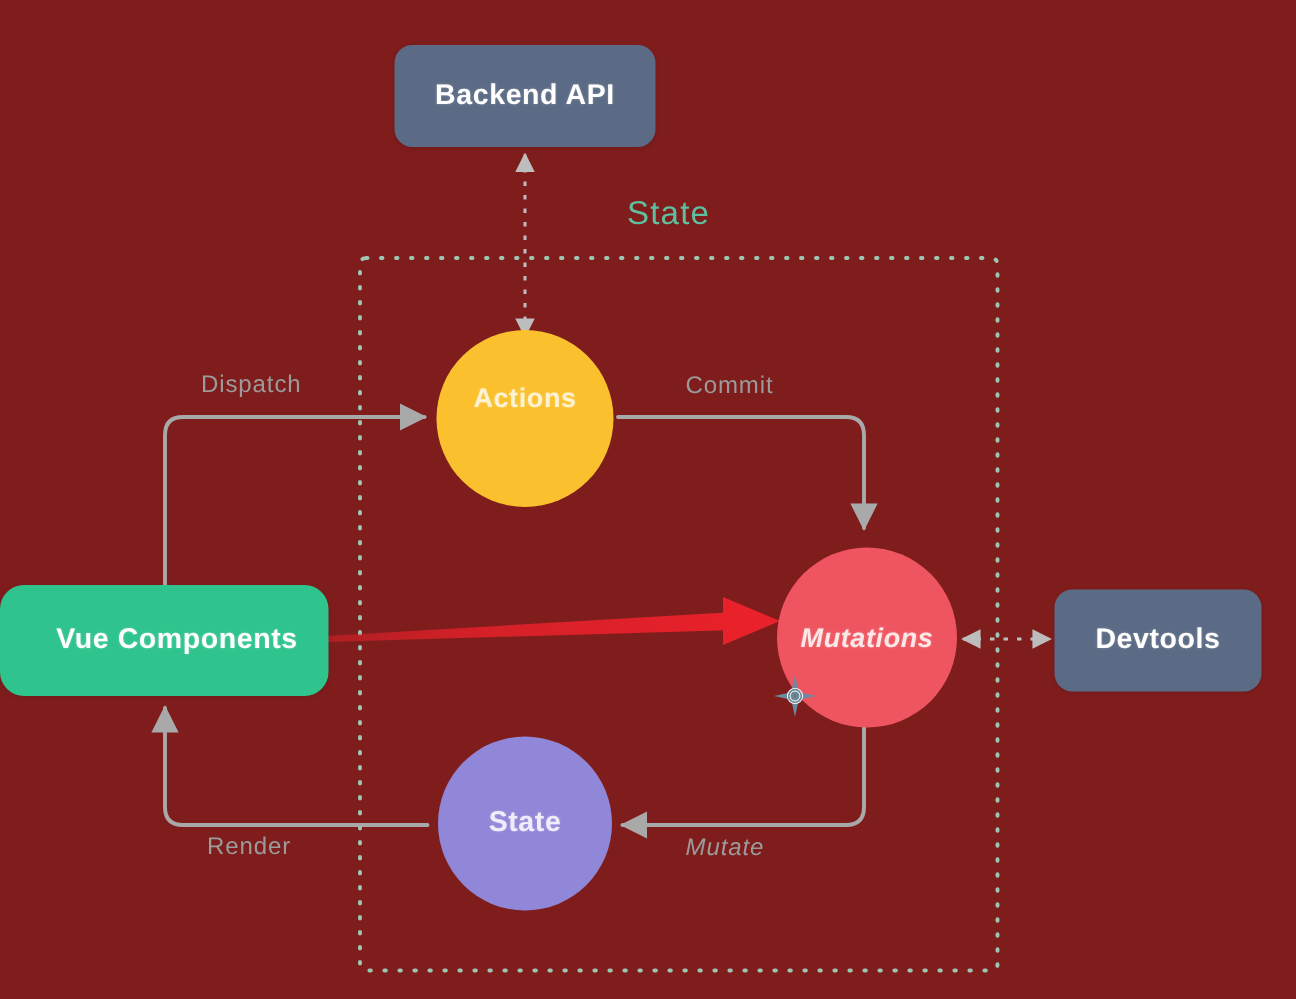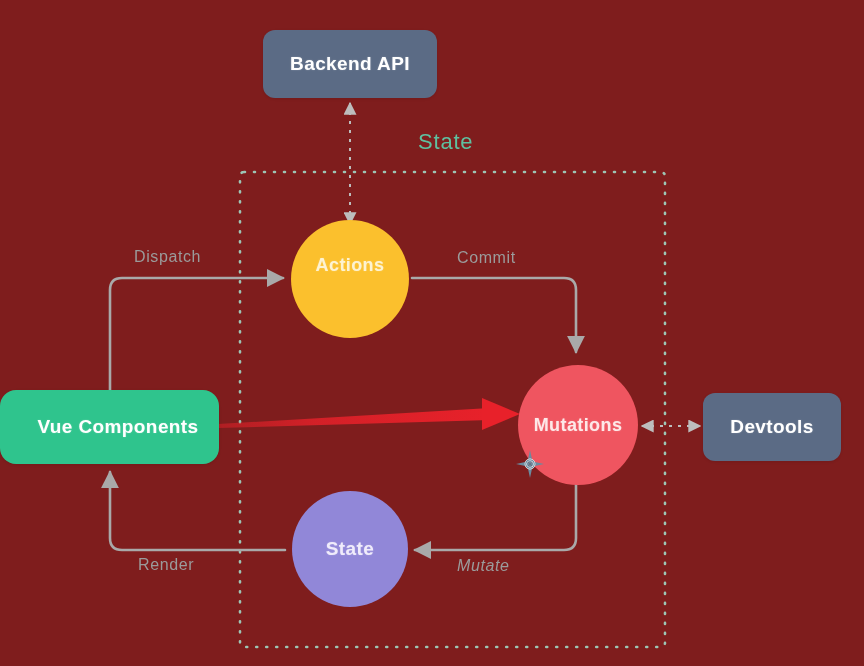--- a/index.html
+++ b/index.html
@@ -140,21 +140,21 @@
   <div class="rect-node rect-devtools" style="left:703px; top:393px; width:138px; height:68px;"></div>
   <div class="node-label" style="left:703px; top:393px; width:138px; height:68px; font-size:19px;">Devtools</div>
 
   <div class="rect-node rect-vue" style="left:0px; top:390px; width:219px; height:74px;"></div>
   <div class="node-label" style="left:0px; top:390px; width:236px; height:74px; font-size:19px;">Vue Components</div>
 
   <div class="circle-node circle-actions" style="left:291px; top:220px; width:118px; height:118px;"></div>
   <div class="node-label" style="left:291px; top:206px; width:118px; height:118px; font-size:18px; color:#fdf3d2;">Actions</div>
 
   <div class="circle-node circle-mutations" style="left:518px; top:365px; width:120px; height:120px;"></div>
-  <div class="node-label" style="left:518px; top:365px; width:120px; height:120px; font-size:18px; color:#fde8e8;">Mutations</div>
+  <div class="node-label" style="left:518px; top:365px; width:120px; height:120px; font-size:18px; color:#fde8e8;font-style:italic;">Mutations</div>
 
   <div class="circle-node circle-state" style="left:292px; top:491px; width:116px; height:116px;"></div>
   <div class="node-label" style="left:292px; top:491px; width:116px; height:116px; font-size:19px; color:#f0ecfb;">State</div>
 
   <div class="container-title" style="left:418px; top:129px;">State</div>
 
   <div class="edge-label" style="left:134px; top:248px;">Dispatch</div>
   <div class="edge-label" style="left:457px; top:249px;">Commit</div>
   <div class="edge-label" style="left:457px; top:557px;font-style:italic;">Mutate</div>
   <div class="edge-label" style="left:138px; top:556px;">Render</div>

